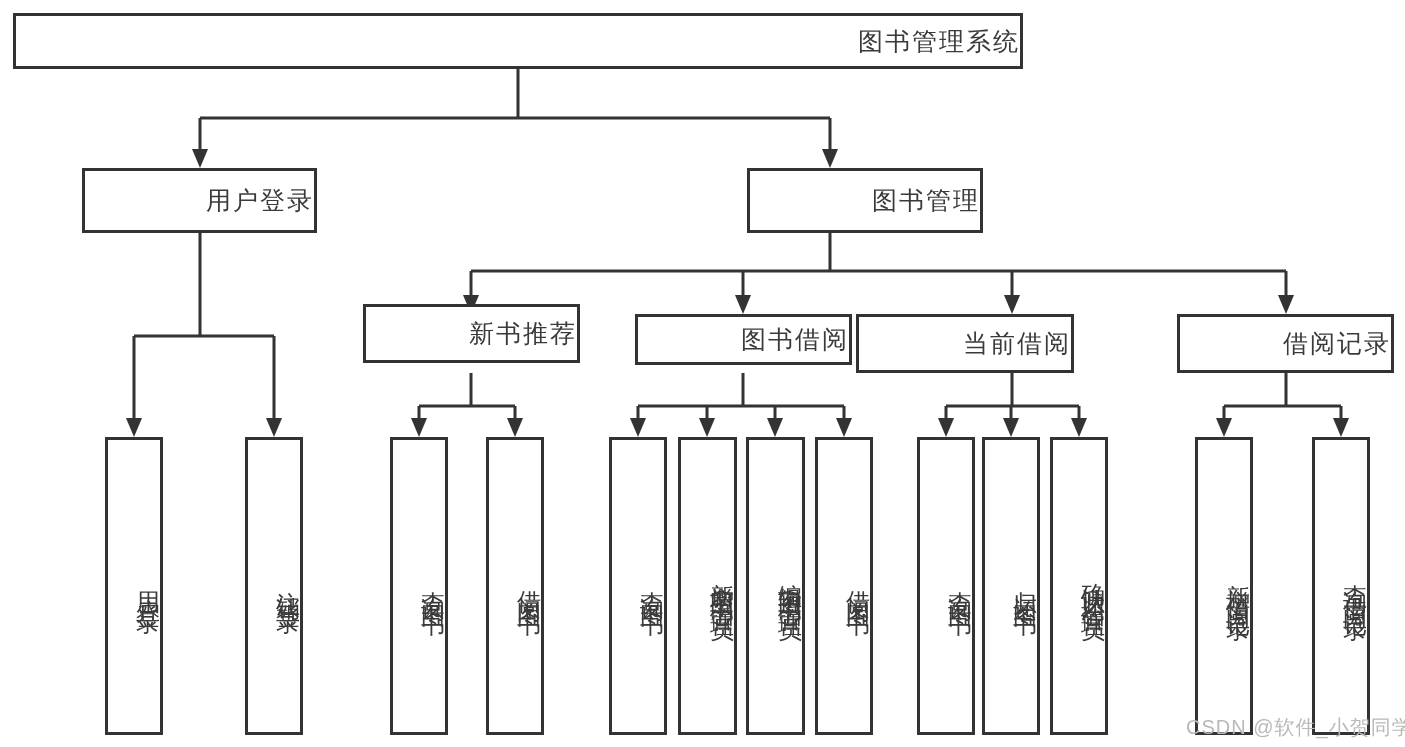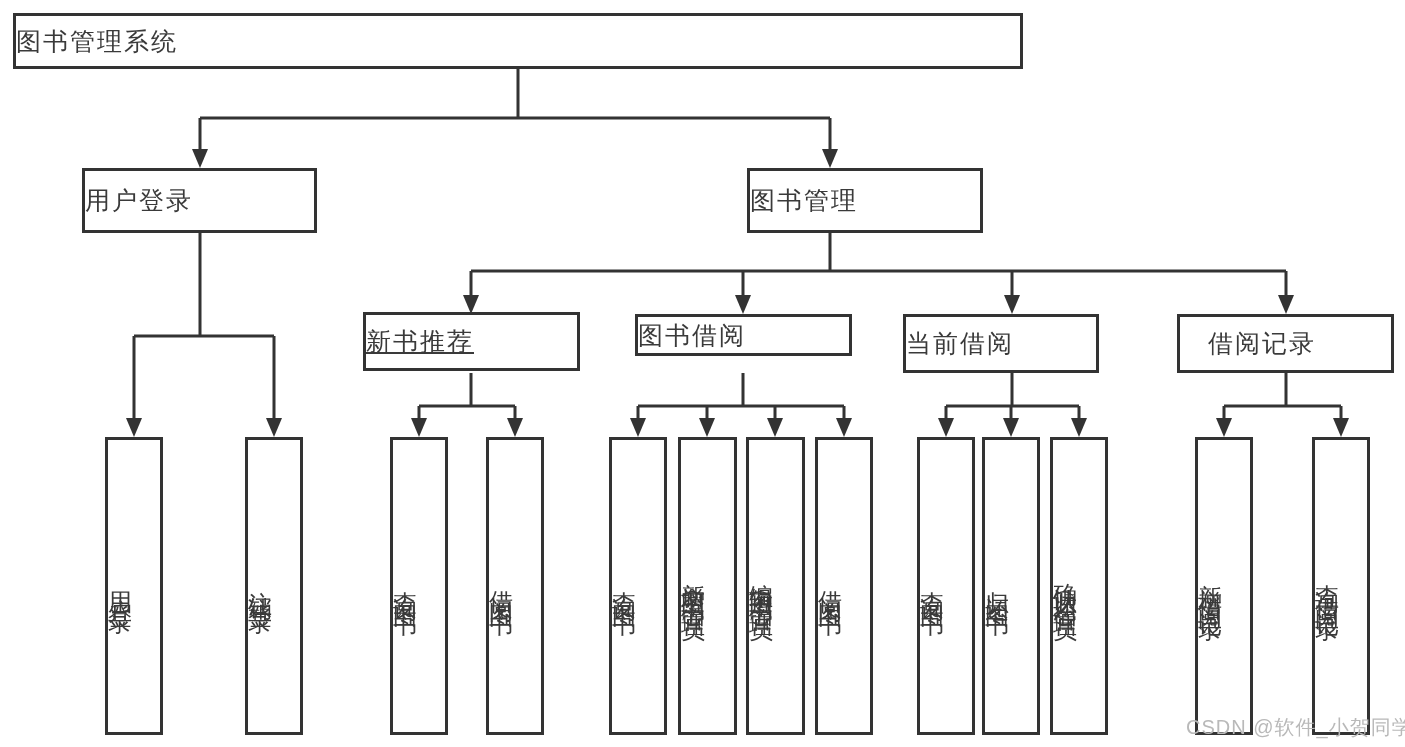--- a/index.html
+++ b/index.html
@@ -16,21 +16,21 @@
     left: 0; top: 0;
     width: 1405px; height: 747px;
   }
   .node {
     position: absolute;
     box-sizing: border-box;
     border: 3px solid #333333;
     background: #ffffff;
     display: flex;
     align-items: center;
-    justify-content: flex-start;
+    justify-content: flex-end;
     color: #3a3a3a;
   }
   .node .hlabel {
     font-size: 25px;
     letter-spacing: 2px;
     white-space: nowrap;
     color: #3a3a3a;
   }
   .leaf .vlabel {
     writing-mode: vertical-rl;
@@ -97,27 +97,27 @@
     <span class="hlabel">图书管理系统</span>
   </div>
 
   <div class="node" style="left:82px; top:168px; width:235px; height:65px;">
     <span class="hlabel">用户登录</span>
   </div>
   <div class="node" style="left:712px; top:168px; width:236px; height:65px;margin-left:35px;">
     <span class="hlabel">图书管理</span>
   </div>
 
-  <div class="node" style="left:363px; top:312px; width:217px; height:59px;text-decoration:underline;">
+  <div class="node" style="left:363px; top:304px; width:217px; height:59px;">
     <span class="hlabel">新书推荐</span>
   </div>
-  <div class="node" style="left:635px; top:314px; width:217px; height:42px;">
+  <div class="node" style="left:635px; top:314px; width:217px; height:51px;">
     <span class="hlabel">图书借阅</span>
   </div>
-  <div class="node" style="left:903px; top:314px; width:196px; height:59px;">
+  <div class="node" style="left:856px; top:314px; width:218px; height:59px;">
     <span class="hlabel">当前借阅</span>
   </div>
   <div class="node" style="left:1177px; top:314px; width:217px; height:59px;padding-left:28px;">
     <span class="hlabel">借阅记录</span>
   </div>
 
   <div class="node leaf" style="left:105px; top:437px; width:58px; height:298px;">
     <span class="vlabel">用户登录</span>
   </div>
   <div class="node leaf" style="left:245px; top:437px; width:58px; height:298px;">

